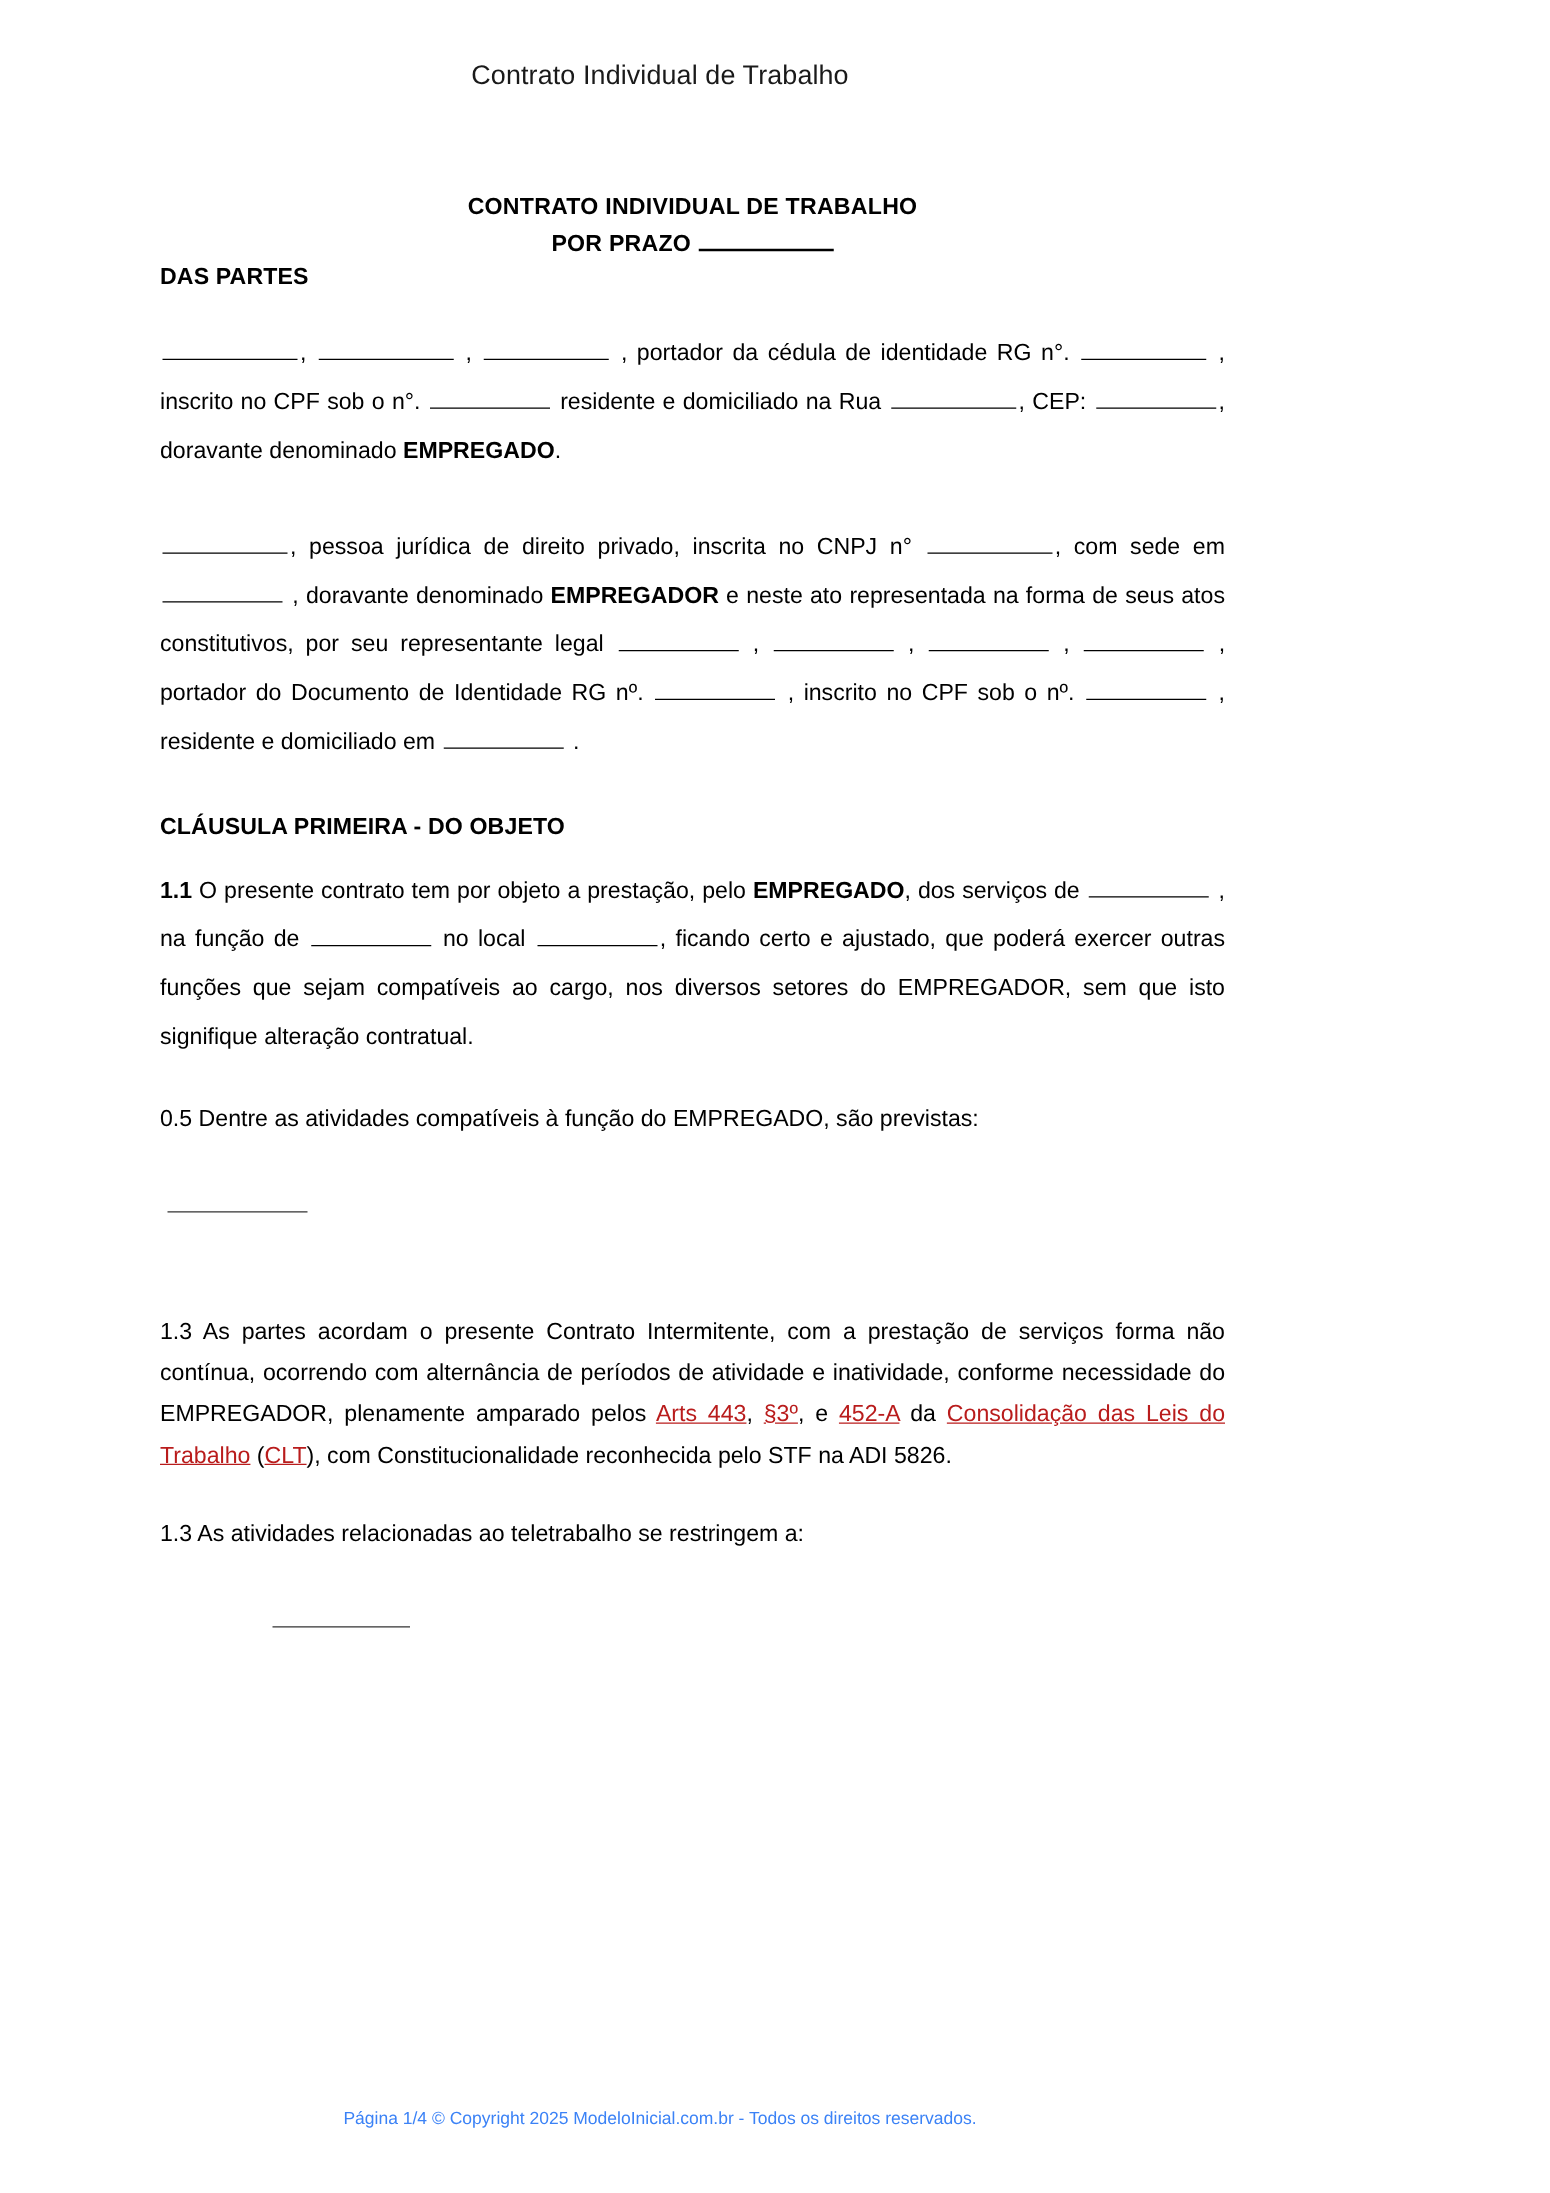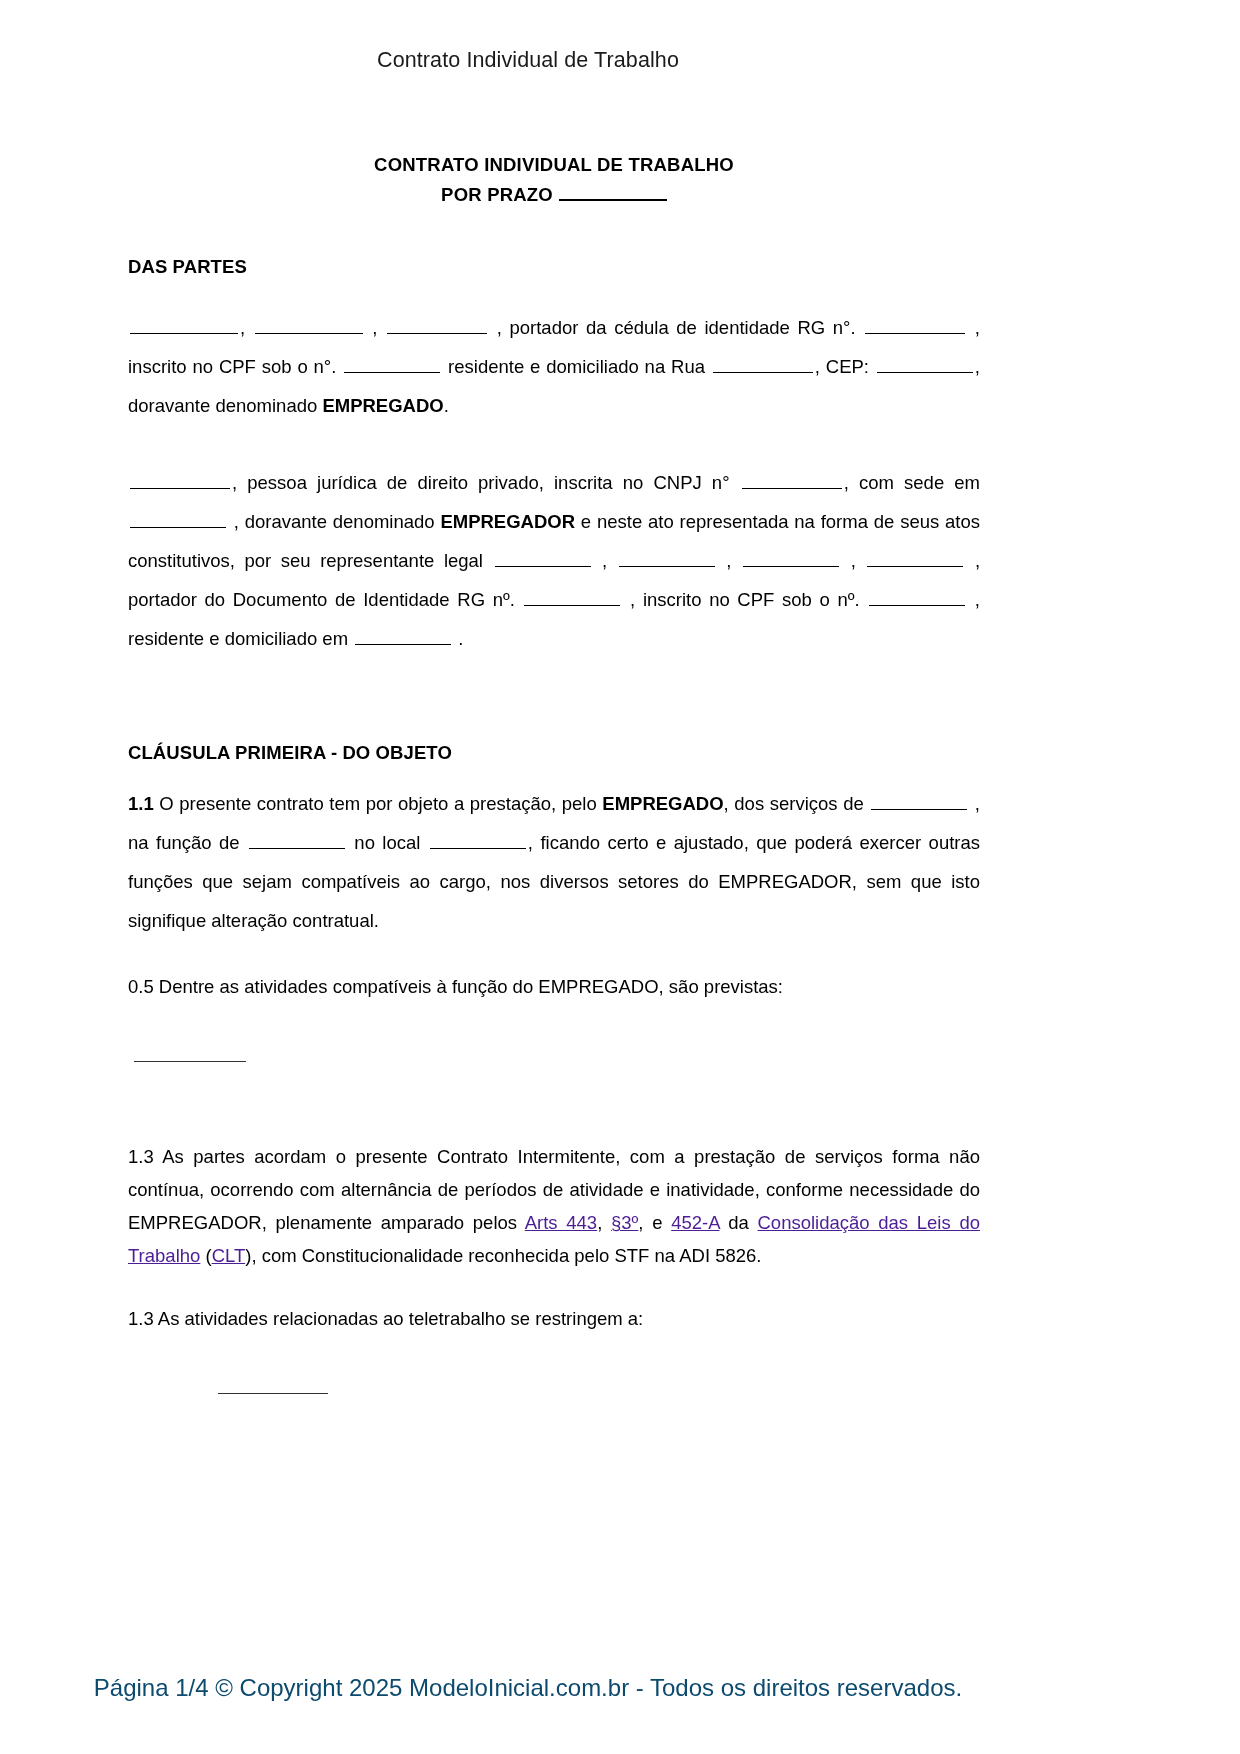--- a/index.html
+++ b/index.html
@@ -39,21 +39,20 @@
     font-size: 18.5px;
     line-height: 30px;
     letter-spacing: 0.2px;
   }
   .doc-title .line2 {
     display: block;
   }
   .section-head {
     font-weight: bold;
     font-size: 18.5px;
-    margin-top: 46px;
     letter-spacing: 0.1px;
   }
   p.para {
     font-size: 18.5px;
     line-height: 39px;
     margin: 0;
     text-align: justify;
     text-justify: inter-word;
   }
   p.para.tight {
@@ -75,39 +74,39 @@
   .blank.w2 { width: 100px; }
   .blank.w3 { width: 96px; }
   .standalone-blank {
     display: block;
     border-bottom: 1.6px solid #333;
     height: 0;
   }
   .sb-a { width: 112px; margin-left: 6px; }
   .sb-b { width: 110px; margin-left: 90px; }
   a.doc-link {
-    color: #4c1d95;
+    color: #b91c1c;
     text-decoration: underline;
   }
   .title-blank {
     display: inline-block;
     border-bottom: 2px solid #000;
     width: 108px;
     height: 14px;
     margin-left: 6px;
     vertical-align: baseline;
   }
   .footer {
     position: absolute;
     bottom: 52px;
     left: 0;
     width: 100%;
     text-align: center;
-    font-size: 24px;
-    color: #0c4a6e;
+    font-size: 14px;
+    color: #3b82f6;
   }
 </style>
 </head>
 <body>
 
 <div class="page">
 
   <div class="doc-header">Contrato Individual de Trabalho</div>
 
   <div class="content">

